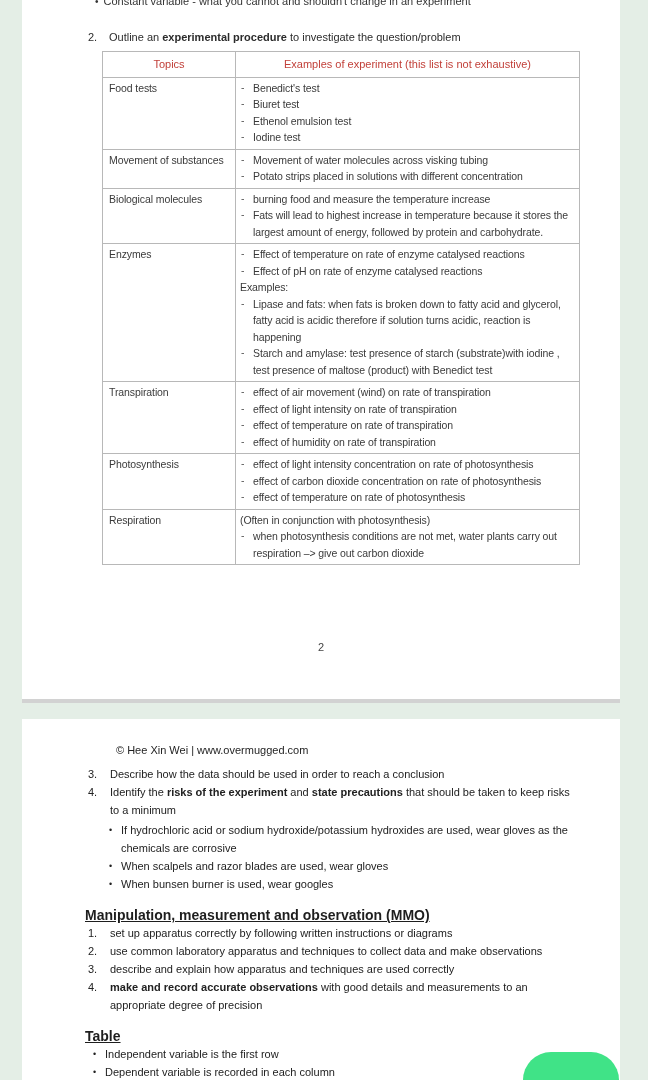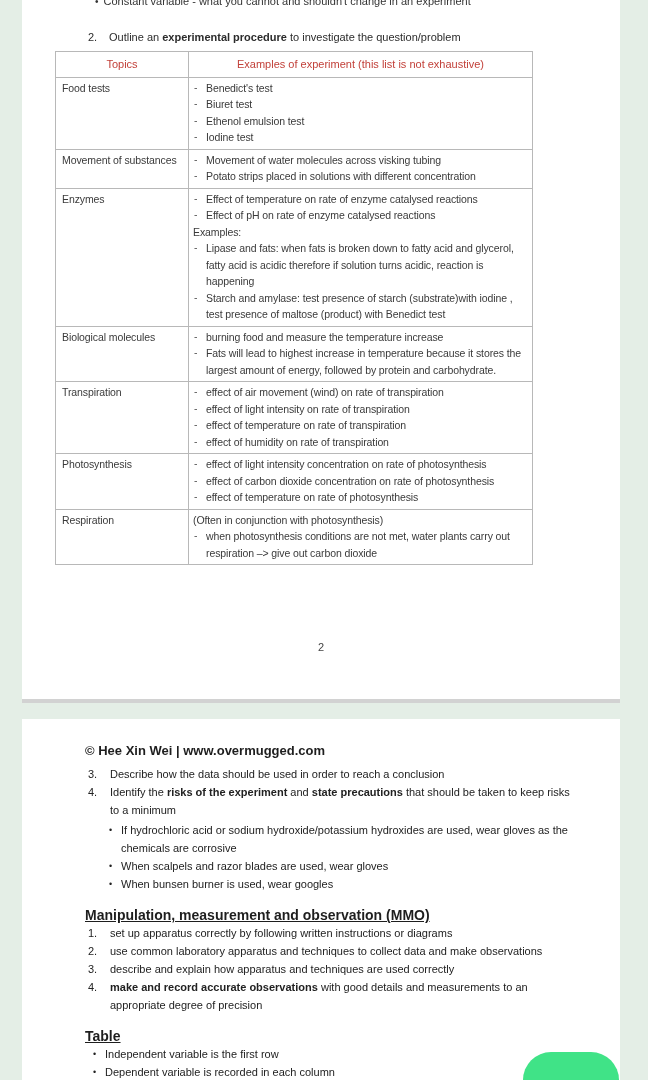--- a/index.html
+++ b/index.html
@@ -16,34 +16,34 @@
   #p1{top:0;height:699px;border-bottom:4px solid var(--shadow);}
   #p2{top:719px;height:361px;overflow:hidden;}
 
   
   .topline{margin:-6px 0 0 73px;font-size:11px;line-height:14px;color:#333;white-space:nowrap;overflow:hidden;}
   .topline .bdot{font-size:10px;margin-right:5px;}
   .ni{display:flex;font-size:11px;line-height:17px;color:#2b2b2b;}
   .ni .num{width:21px;flex:none;}
   #item2{margin:20px 0 0 66px;}
 
-  .etable{margin:5px 0 0 33px;width:478px;border-collapse:collapse;table-layout:fixed;
+  .etable{margin:5px 0 0 80px;width:478px;border-collapse:collapse;table-layout:fixed;
           font-size:10.5px;line-height:16.5px;color:#3a3a3a;letter-spacing:-0.1px;}
   .etable th,.etable td{border:1px solid #b8b8b8;vertical-align:top;}
   .etable th{color:var(--red);font-weight:normal;text-align:center;padding:4px 4px;font-size:11px;letter-spacing:0;}
   .etable .topic{width:124px;}
   .etable td.topic{padding:2px 6px 3px 6px;}
   .etable td.ex{padding:2px 6px 3px 4px;}
   .ci{position:relative;padding-left:13px;}
   .ci .m{position:absolute;left:1px;top:-1px;color:#555;}
   .ci.nb{padding-left:0;}
   .pagenum{position:absolute;top:641px;left:0;width:100%;text-align:center;font-size:11px;color:#444;}
 
   
-  .copyright{margin:24px 0 0 63px;font-size:13px;font-weight:bold;color:#1e1e1e;line-height:15px;}
+  .copyright{margin:24px 0 0 94px;font-size:11px;font-weight:normal;color:#1e1e1e;line-height:15px;}
   #p2 .ni{margin-left:66px;margin-right:42px;line-height:18px;color:#222;}
   #p2 .ni .num{width:22px;}
   #item3{margin-top:7px;}
   .sub{display:flex;margin-left:87px;margin-right:24px;font-size:11px;line-height:18px;color:#222;}
   .sub .bdot{width:12px;flex:none;font-size:9px;line-height:18px;}
   #subs4 .sub:first-child{margin-top:2px;}
   .sub.tb{margin-left:71px;}
   .heading{margin:13px 0 0 63px;font-size:14px;font-weight:bold;text-decoration:underline;color:#1e1e1e;line-height:18px;}
   #tablehead{margin-top:13px;}
 
@@ -78,34 +78,34 @@
           </td>
         </tr>
         <tr>
           <td class="topic">Movement of substances</td>
           <td class="ex">
             <div class="ci"><span class="m">-</span>Movement of water molecules across visking tubing</div>
             <div class="ci"><span class="m">-</span>Potato strips placed in solutions with different concentration</div>
           </td>
         </tr>
         <tr>
+          <td class="topic">Biological molecules</td>
+          <td class="ex">
+            <div class="ci"><span class="m">-</span>burning food and measure the temperature increase</div>
+            <div class="ci"><span class="m">-</span>Fats will lead to highest increase in temperature because it stores the largest amount of energy, followed by protein and carbohydrate.</div>
+          </td>
+        </tr>
+        <tr>
           <td class="topic">Enzymes</td>
           <td class="ex">
             <div class="ci"><span class="m">-</span>Effect of temperature on rate of enzyme catalysed reactions</div>
             <div class="ci"><span class="m">-</span>Effect of pH on rate of enzyme catalysed reactions</div>
             <div class="ci nb">Examples:</div>
             <div class="ci"><span class="m">-</span>Lipase and fats: when fats is broken down to fatty acid and glycerol, fatty acid is acidic therefore if solution turns acidic, reaction is happening</div>
             <div class="ci"><span class="m">-</span>Starch and amylase: test presence of starch (substrate)with iodine , test presence of maltose (product) with Benedict test</div>
-          </td>
-        </tr>
-        <tr>
-          <td class="topic">Biological molecules</td>
-          <td class="ex">
-            <div class="ci"><span class="m">-</span>burning food and measure the temperature increase</div>
-            <div class="ci"><span class="m">-</span>Fats will lead to highest increase in temperature because it stores the largest amount of energy, followed by protein and carbohydrate.</div>
           </td>
         </tr>
         <tr>
           <td class="topic">Transpiration</td>
           <td class="ex">
             <div class="ci"><span class="m">-</span>effect of air movement (wind) on rate of transpiration</div>
             <div class="ci"><span class="m">-</span>effect of light intensity on rate of transpiration</div>
             <div class="ci"><span class="m">-</span>effect of temperature on rate of transpiration</div>
             <div class="ci"><span class="m">-</span>effect of humidity on rate of transpiration</div>
           </td>

